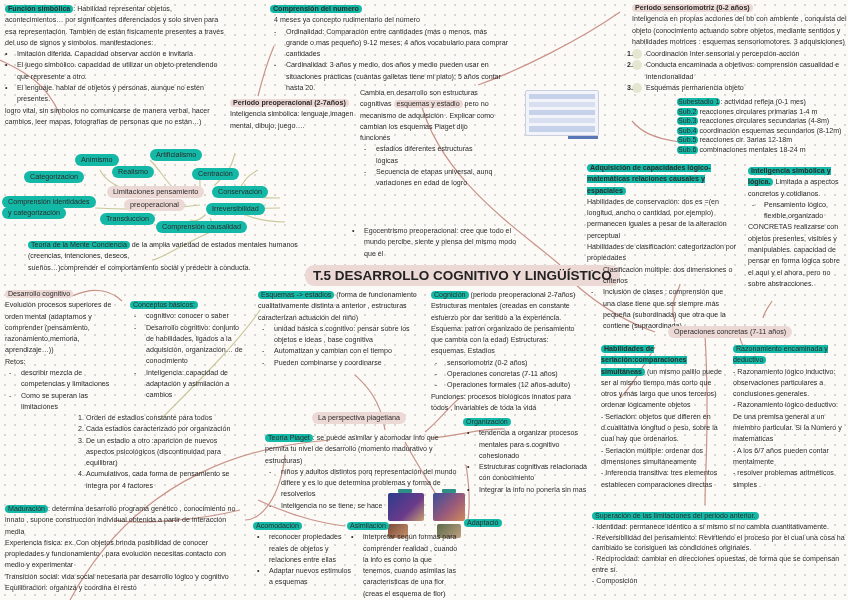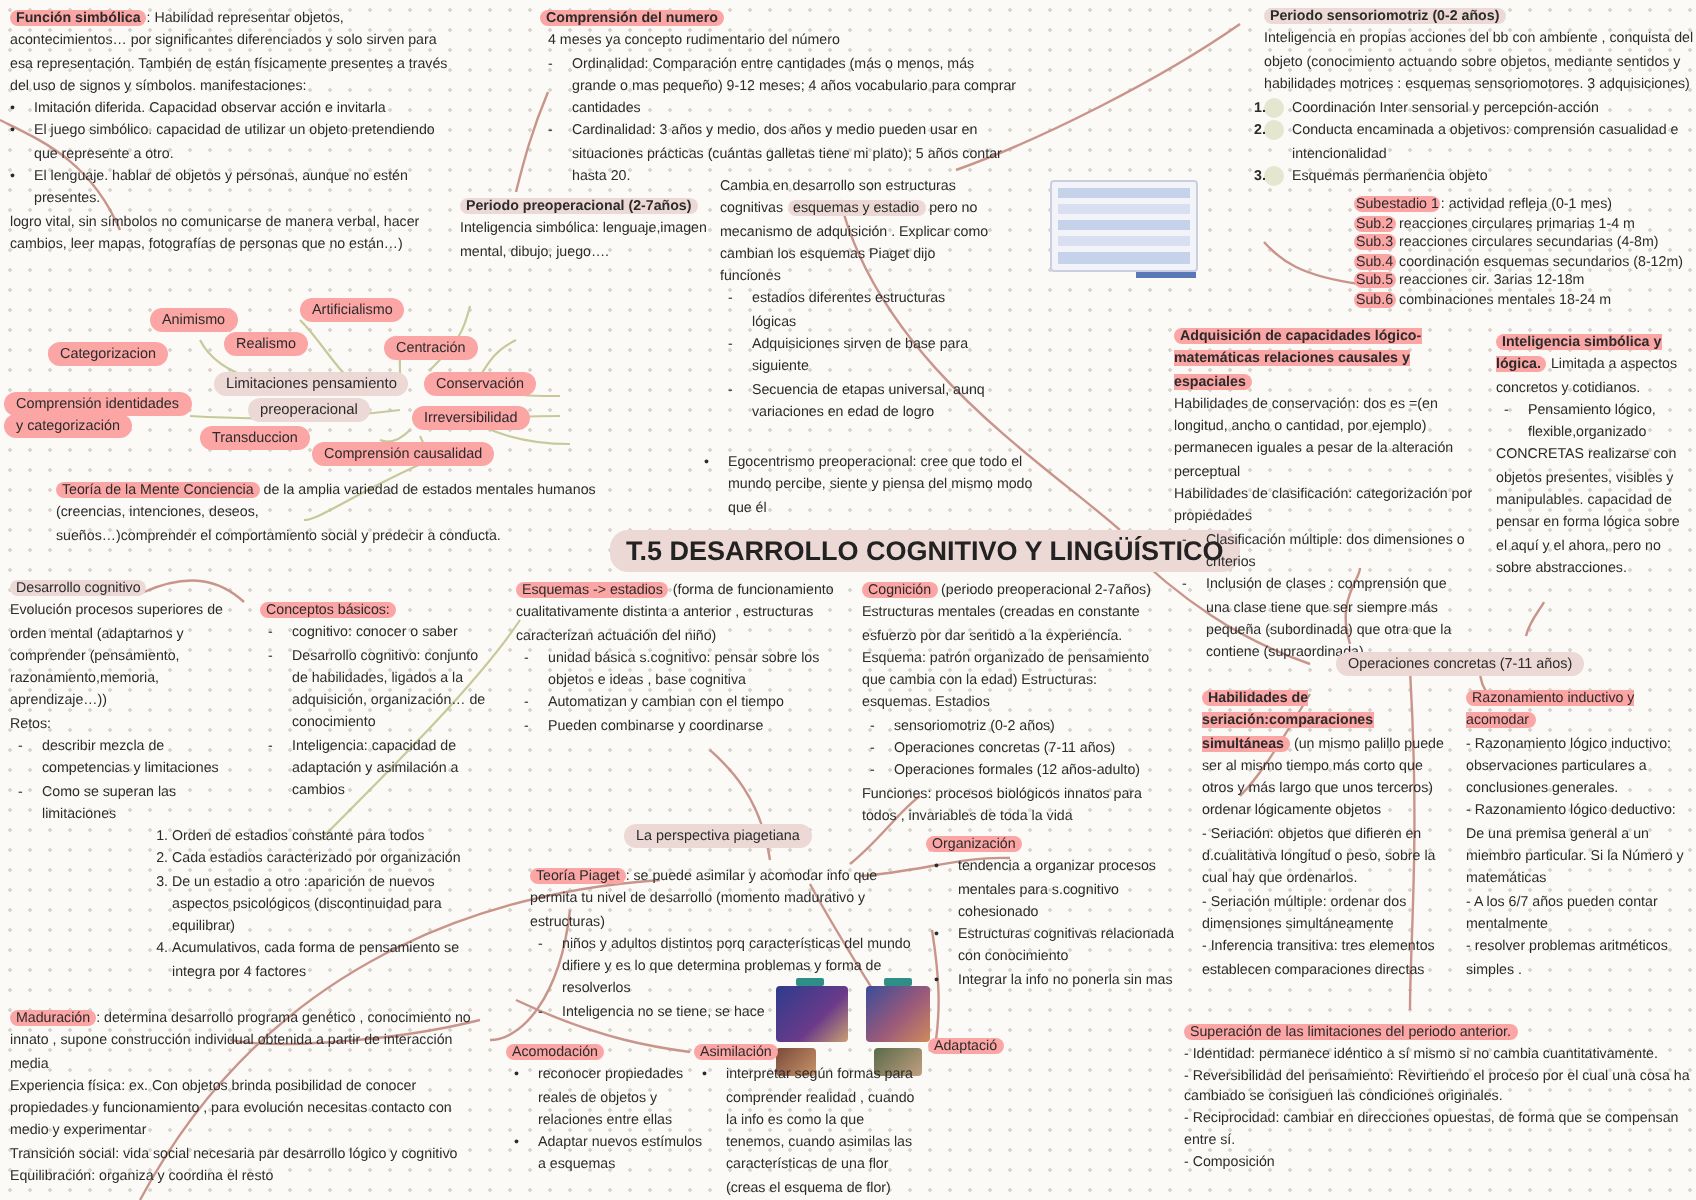--- a/index.html
+++ b/index.html
@@ -8,21 +8,21 @@
     background-color:#fbfaf7;
     background-image: radial-gradient(#d9d6cf 0.8px, transparent 0.9px);
     background-size: 10px 10px;
     font-family: "Liberation Sans", sans-serif;
     color:#2b2b2b;
     font-size:7.1px;
     line-height:11.3px;
   }
   .blk { position:absolute; }
   .tag { padding:0 3px; border-radius:6px; font-weight:bold; }
-  .g { background:#fca5a5; }
+  .g { background:#14b8a6; }
   .p { background:#ecd9d5; }
   ul { margin:0; padding:0 0 0 16px; list-style:none; }
   ul li { position:relative; }
   ul li::before { content:"-"; position:absolute; left:-12px; }
   ul.dot li::before { content:"•"; }
   ol { margin:0; padding:0 0 0 16px; }
   .title {
     position:absolute; left:305px; top:265px; font-size:13.5px; font-weight:bold;
     background:#ecd9d5; border-radius:9px; padding:2px 8px; line-height:17px; color:#222;
   }
@@ -98,21 +98,20 @@
 
 <div class="blk" style="left:230px;top:98px;width:132px;">
   <span class="tag p">Periodo preoperacional (2-7años)</span>
   <div>Inteligencia simbólica: lenguaje,imagen mental, dibujo, juego….</div>
 </div>
 
 <div class="blk" style="left:360px;top:88px;width:135px;">
   <span>Cambia en desarrollo son estructuras cognitivas </span><span class="tag p" style="font-weight:normal;">esquemas y estadio</span><span> pero no mecanismo de adquisición . Explicar como cambian los esquemas Piaget dijo funciones</span>
   <ul>
     <li>estadios diferentes estructuras lógicas</li>
-    <li>Adquisiciones sirven de base para siguiente</li>
     <li>Secuencia de etapas universal, aunq variaciones en edad de logro</li>
   </ul>
 </div>
 
 <div class="thumb" style="left:525px;top:90px;width:72px;height:44px;background:#f2f4fa;border:1px solid #c9cfe0;">
   <div style="margin:3px;height:5px;background:#c6d1ea;"></div>
   <div style="margin:3px;height:5px;background:#d8dff0;"></div>
   <div style="margin:3px;height:5px;background:#c6d1ea;"></div>
   <div style="margin:3px;height:5px;background:#d8dff0;"></div>
   <div style="margin:3px;height:6px;background:#c6d1ea;"></div>
@@ -229,21 +228,21 @@
     <li>Orden de estadios constante para todos</li>
     <li>Cada estadios caracterizado por organización</li>
     <li>De un estadio a otro :aparición de nuevos aspectos psicológicos (discontinuidad para equilibrar)</li>
     <li>Acumulativos, cada forma de pensamiento se integra por 4 factores</li>
   </ol>
 </div>
 
 <div class="blk" style="left:265px;top:433px;width:195px;">
   <span class="tag g" style="font-weight:normal;">Teoría Piaget</span><span>: se puede asimilar y acomodar info que permita tu nivel de desarrollo (momento madurativo y estructuras)</span>
   <ul>
-    <li>niños y adultos distintos porq características del mundo difiere y es lo que determina problemas y forma de resolverlos</li>
+    <li>niños y adultos distintos porq representación del mundo difiere y es lo que determina problemas y forma de resolverlos</li>
     <li>Inteligencia no se tiene, se hace</li>
   </ul>
 </div>
 
 <div class="thumb" style="left:388px;top:493px;width:36px;height:28px;background:linear-gradient(135deg,#2d3c8c,#6b3a8a 60%,#c9a070);">
   <div style="position:absolute;left:10px;top:-4px;width:14px;height:4px;background:#2f8f86;border-radius:1px;"></div>
 </div>
 <div class="thumb" style="left:433px;top:493px;width:32px;height:28px;background:linear-gradient(135deg,#3a4d9a,#9a5a7a 55%,#d08a5a);">
   <div style="position:absolute;left:9px;top:-4px;width:14px;height:4px;background:#2f8f86;border-radius:1px;"></div>
 </div>
@@ -260,21 +259,21 @@
 </div>
 
 <div class="blk" style="left:601px;top:344px;width:128px;">
   <span class="tag g">Habilidades de seriación:comparaciones simultáneas</span><span> (un mismo palillo puede ser al mismo tiempo más corto que otros y más largo que unos terceros) ordenar lógicamente objetos</span>
   <div>- Seriación: objetos que difieren en d.cualitativa longitud o peso, sobre la cual hay que ordenarlos.</div>
   <div>- Seriación múltiple: ordenar dos dimensiones simultáneamente</div>
   <div>- Inferencia transitiva: tres elementos establecen comparaciones directas</div>
 </div>
 
 <div class="blk" style="left:733px;top:344px;width:112px;">
-  <span class="tag g" style="font-weight:normal;">Razonamiento inductivo y acomodar</span>
+  <span class="tag g" style="font-weight:normal;">Razonamiento encaminada y deductivo</span>
   <div>- Razonamiento lógico inductivo: observaciones particulares a conclusiones generales.</div>
   <div>- Razonamiento lógico deductivo: De una premisa general a un miembro particular. Si la Número y matemáticas</div>
   <div>- A los 6/7 años pueden contar mentalmente</div>
   <div>- resolver problemas aritméticos simples .</div>
 </div>
 
 <div class="blk" style="left:5px;top:504px;width:235px;">
   <span class="tag g" style="font-weight:normal;">Maduración</span><span>: determina desarrollo programa genético , conocimiento no innato , supone construcción individual obtenida a partir de interacción media</span>
   <div>Experiencia física: ex. Con objetos brinda posibilidad de conocer propiedades y funcionamiento , para evolución necesitas contacto con medio y experimentar</div>
   <div>Transición social: vida social necesaria par desarrollo lógico y cognitivo</div>

